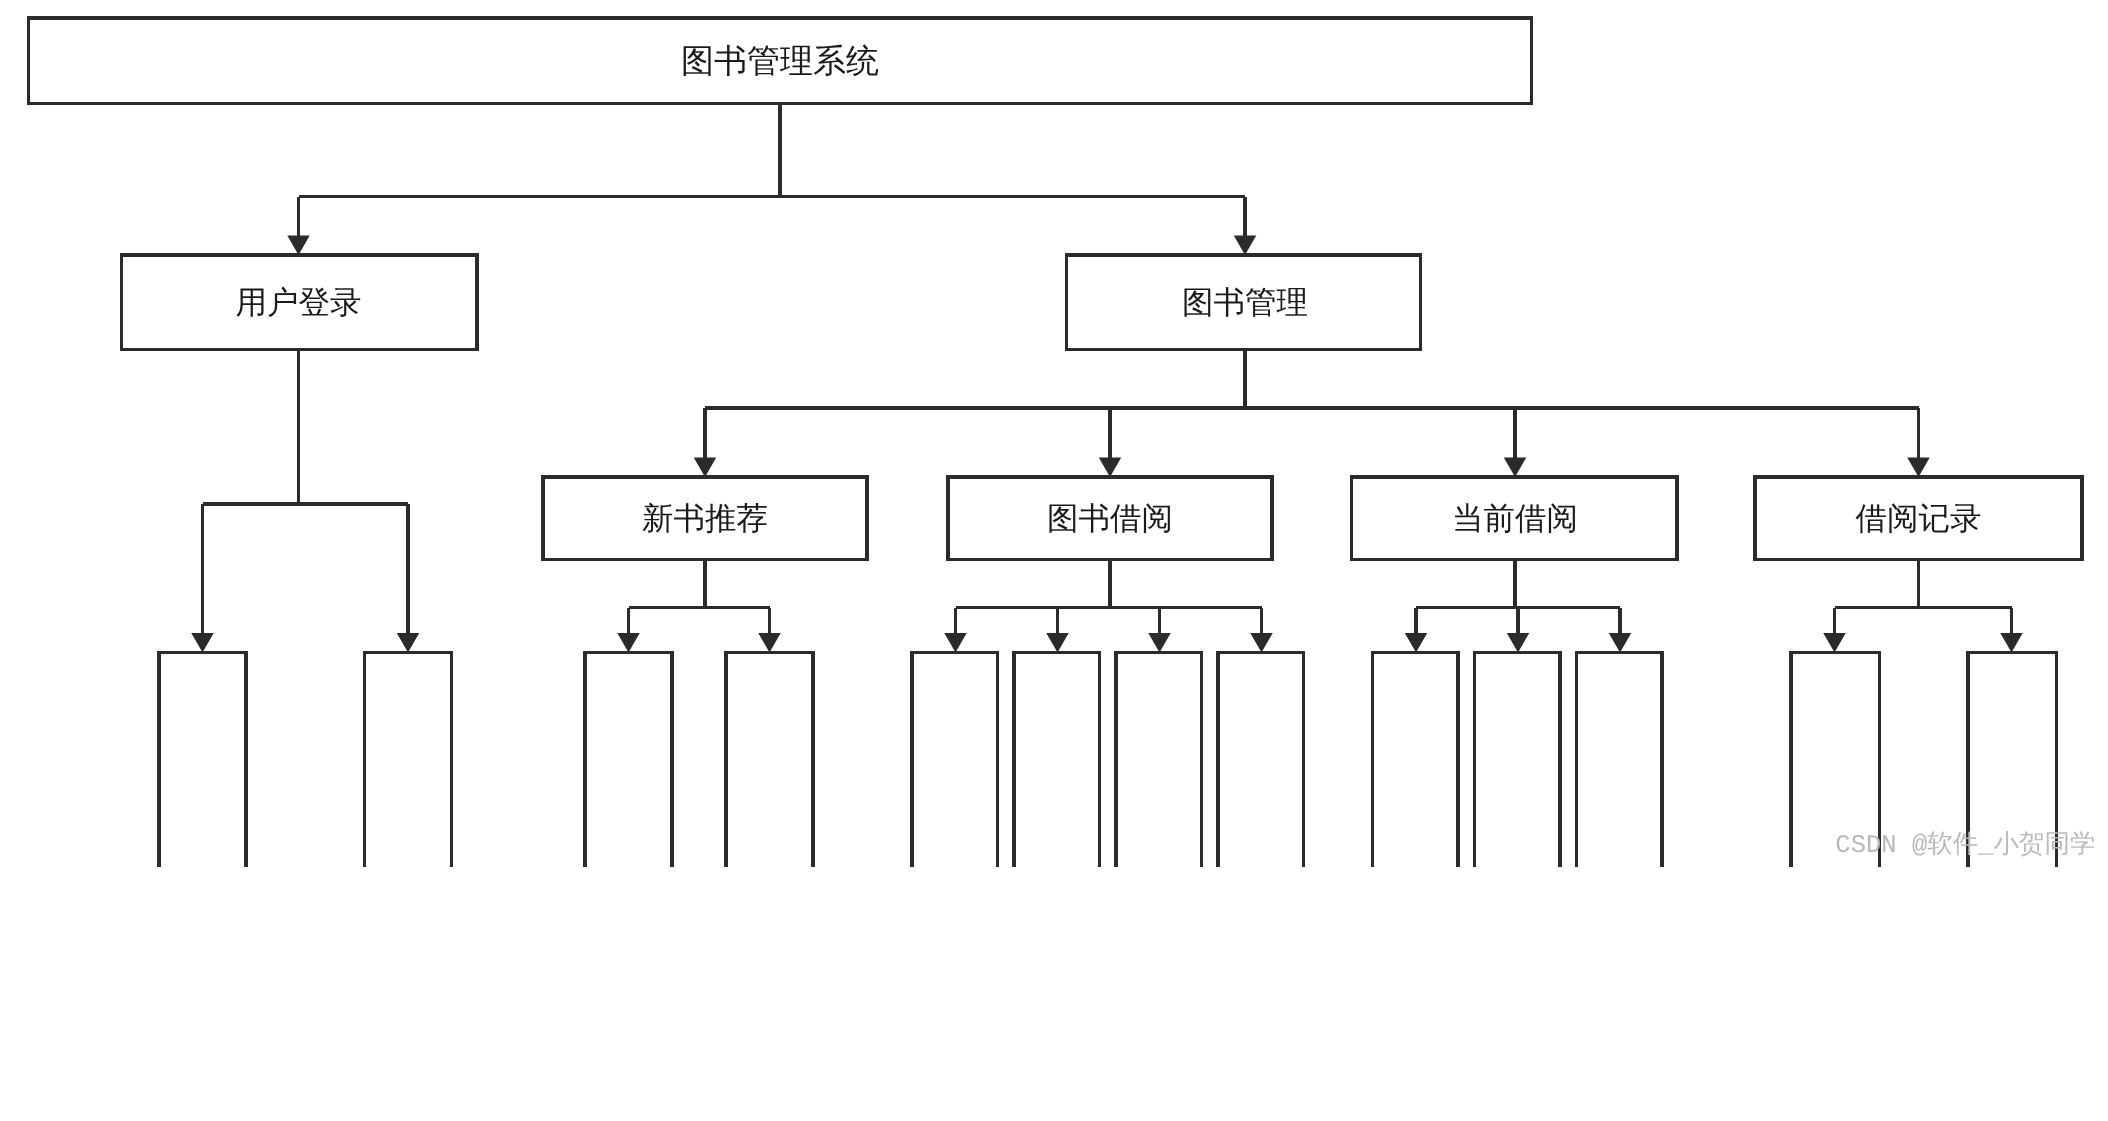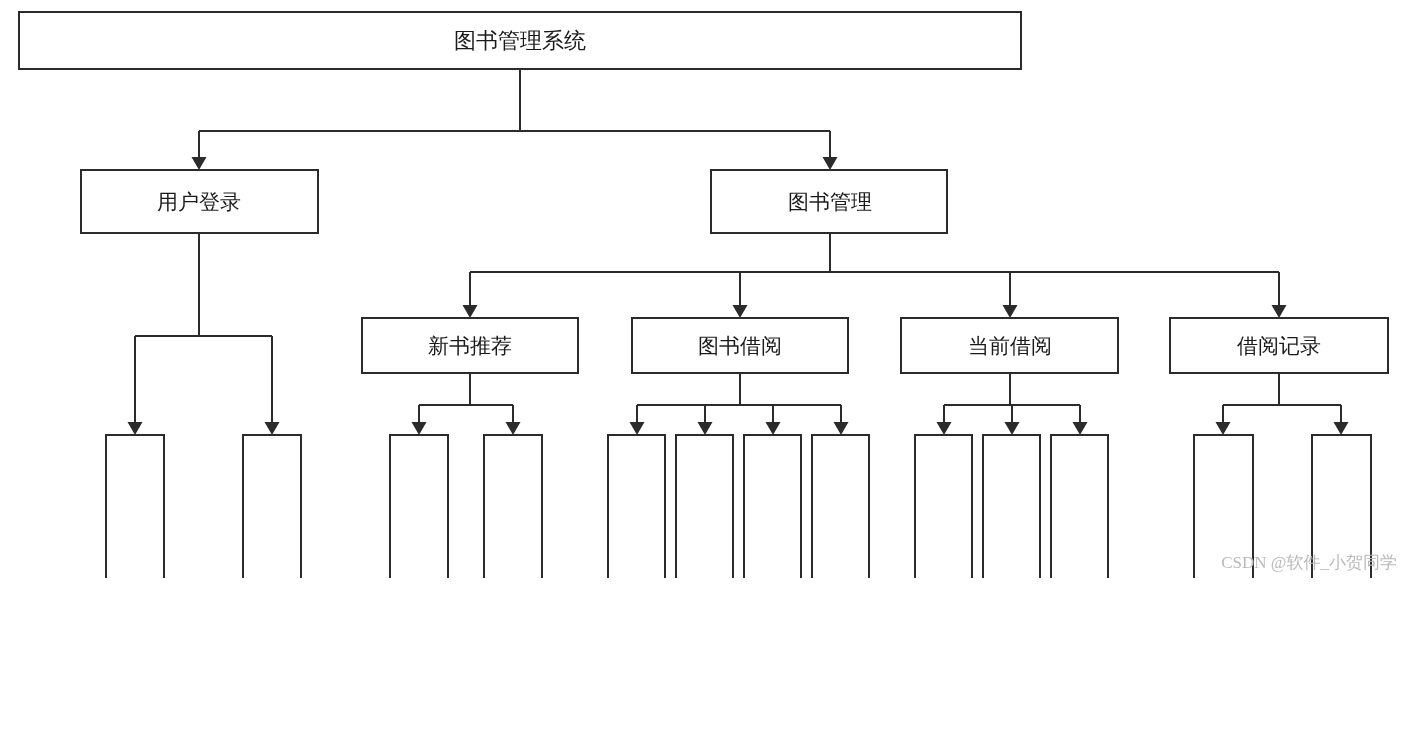--- a/index.html
+++ b/index.html
@@ -75,21 +75,21 @@
     white-space: nowrap;
   }
   .vert-label.compact {
     letter-spacing: 0px;
     font-size: 20px;
   }
   .watermark {
     position: absolute;
     right: 8px;
     bottom: 4px;
-    font-family: Liberation Serif, serif;
+    font-family: Liberation Mono, monospace;
     font-size: 17px;
     color: #b9b9b9;
     white-space: nowrap;
     user-select: none;
   }
 </style>
 </head>
 <body>
 
 <div id="diagram-root">

